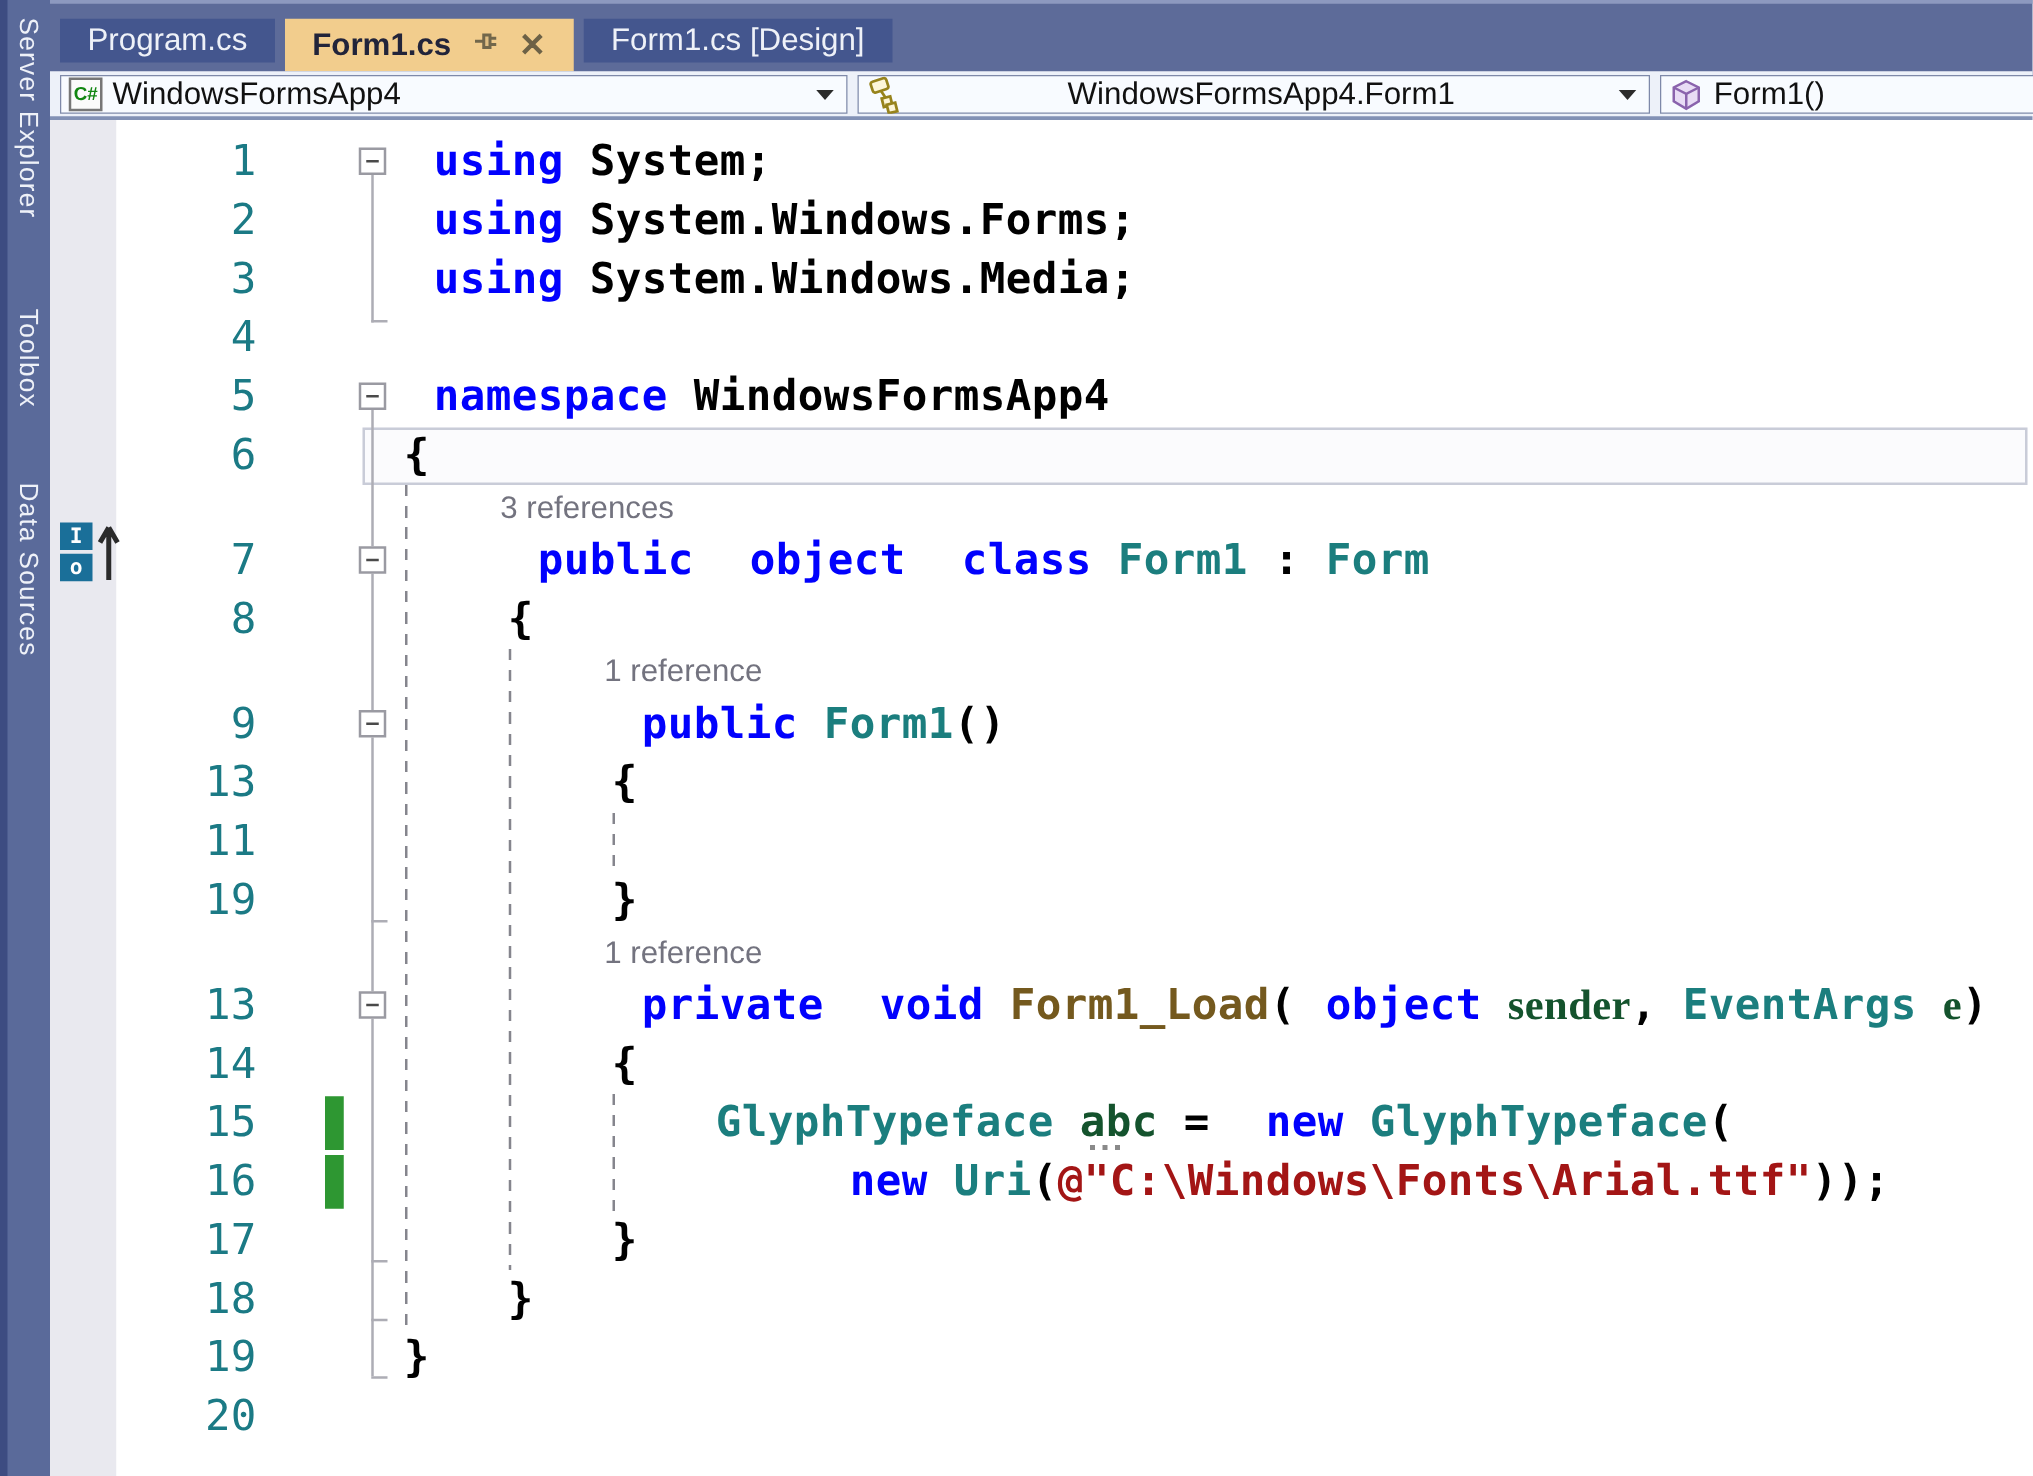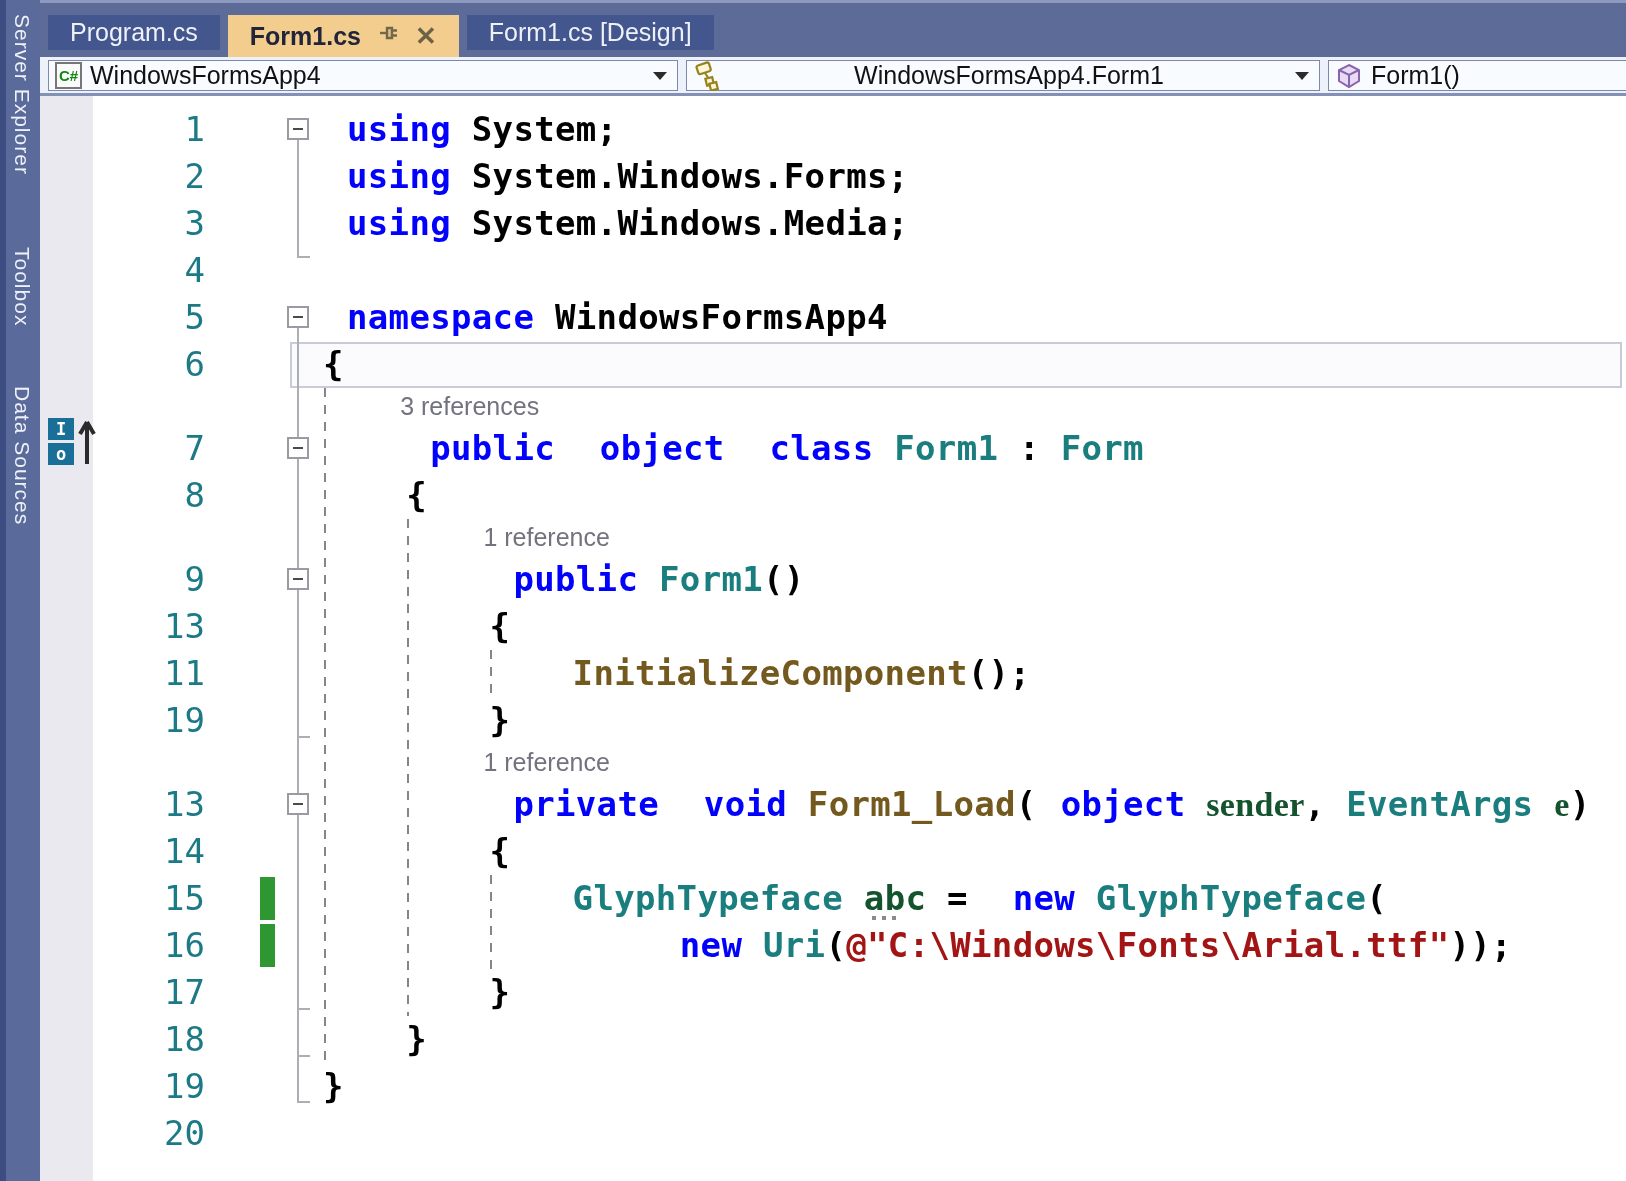--- a/index.html
+++ b/index.html
@@ -214,21 +214,20 @@
         <span class="num">9</span>
         <div class="fold"></div>
         <span class="codeline"><span class="pl">        </span><span class="kw">public</span><span class="pl"> </span><span class="ty">Form1</span><span class="pl">()</span></span>
       </div>
       <div class="row">
         <span class="num">13</span>
         <span class="codeline"><span class="pl">        {</span></span>
       </div>
       <div class="row">
         <span class="num">11</span>
-        <span class="codeline"><span class="pl">            </span><span class="me">InitializeComponent</span><span class="pl">();</span></span>
       </div>
       <div class="row">
         <span class="num">19</span>
         <span class="codeline"><span class="pl">        }</span></span>
       </div>
       <div class="row lens-row">
         <span class="lens-text" style="left: 443.4px;">1 reference</span>
       </div>
       <div class="row">
         <span class="num">13</span>

